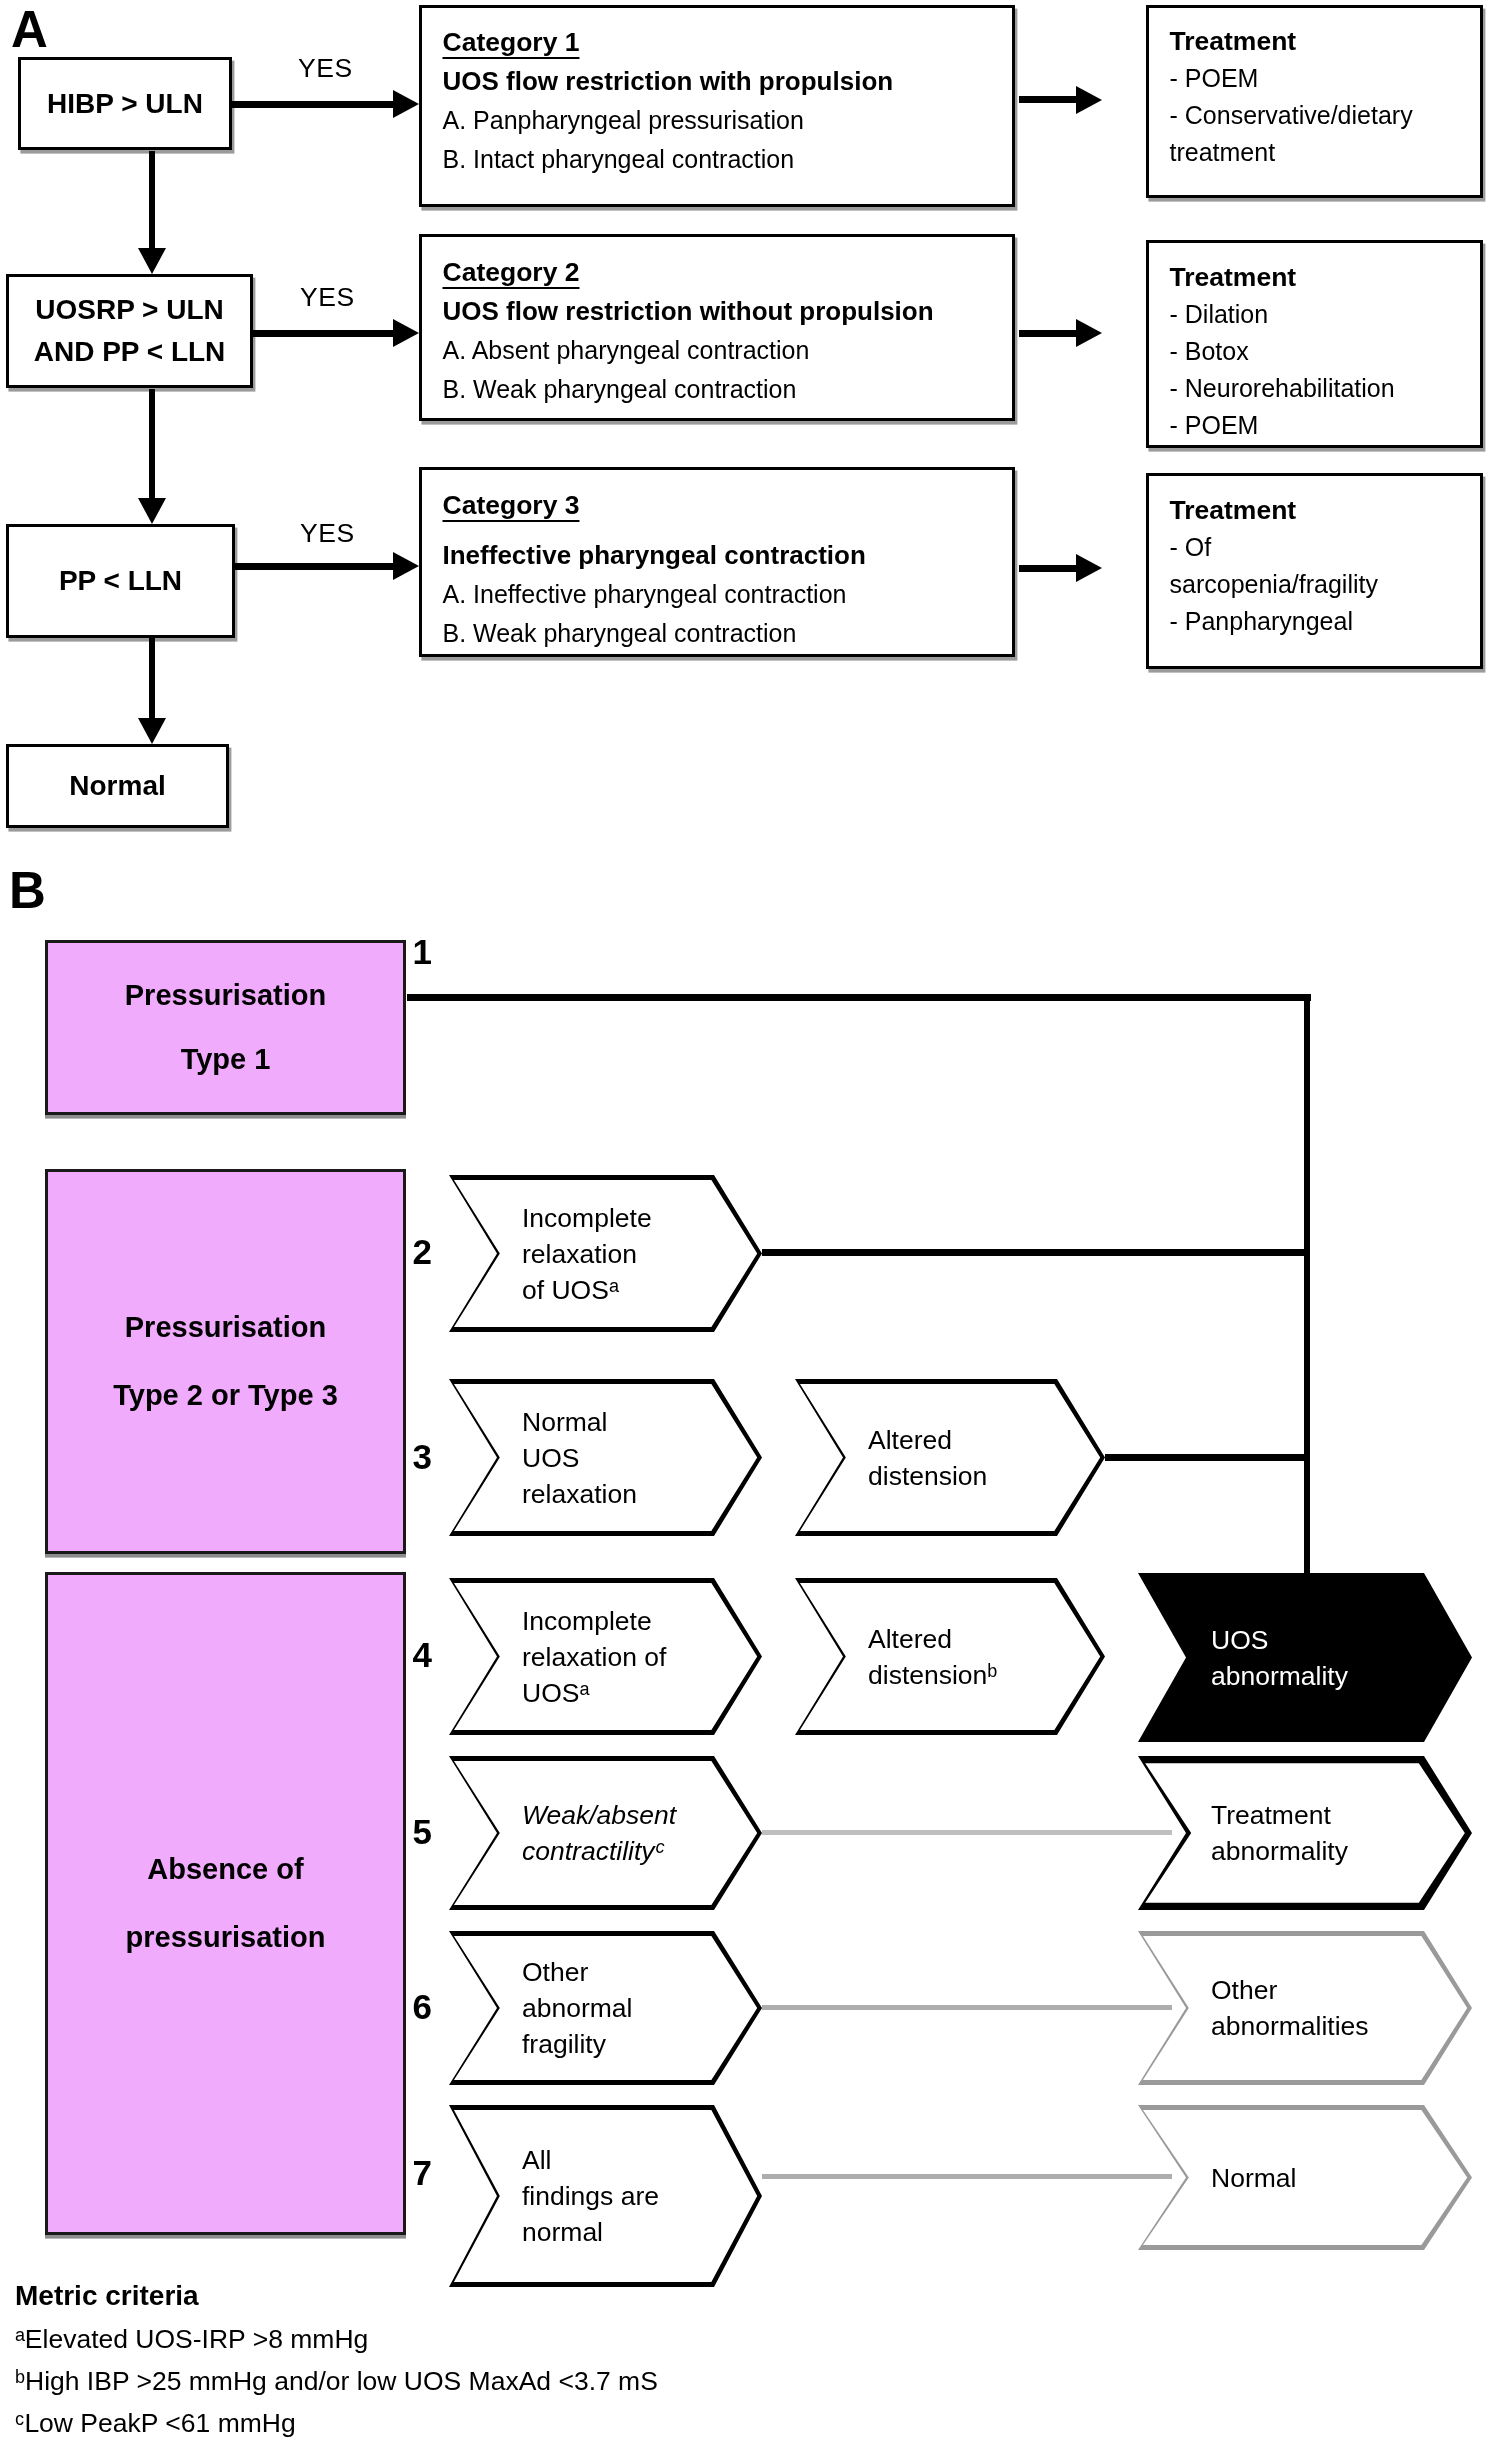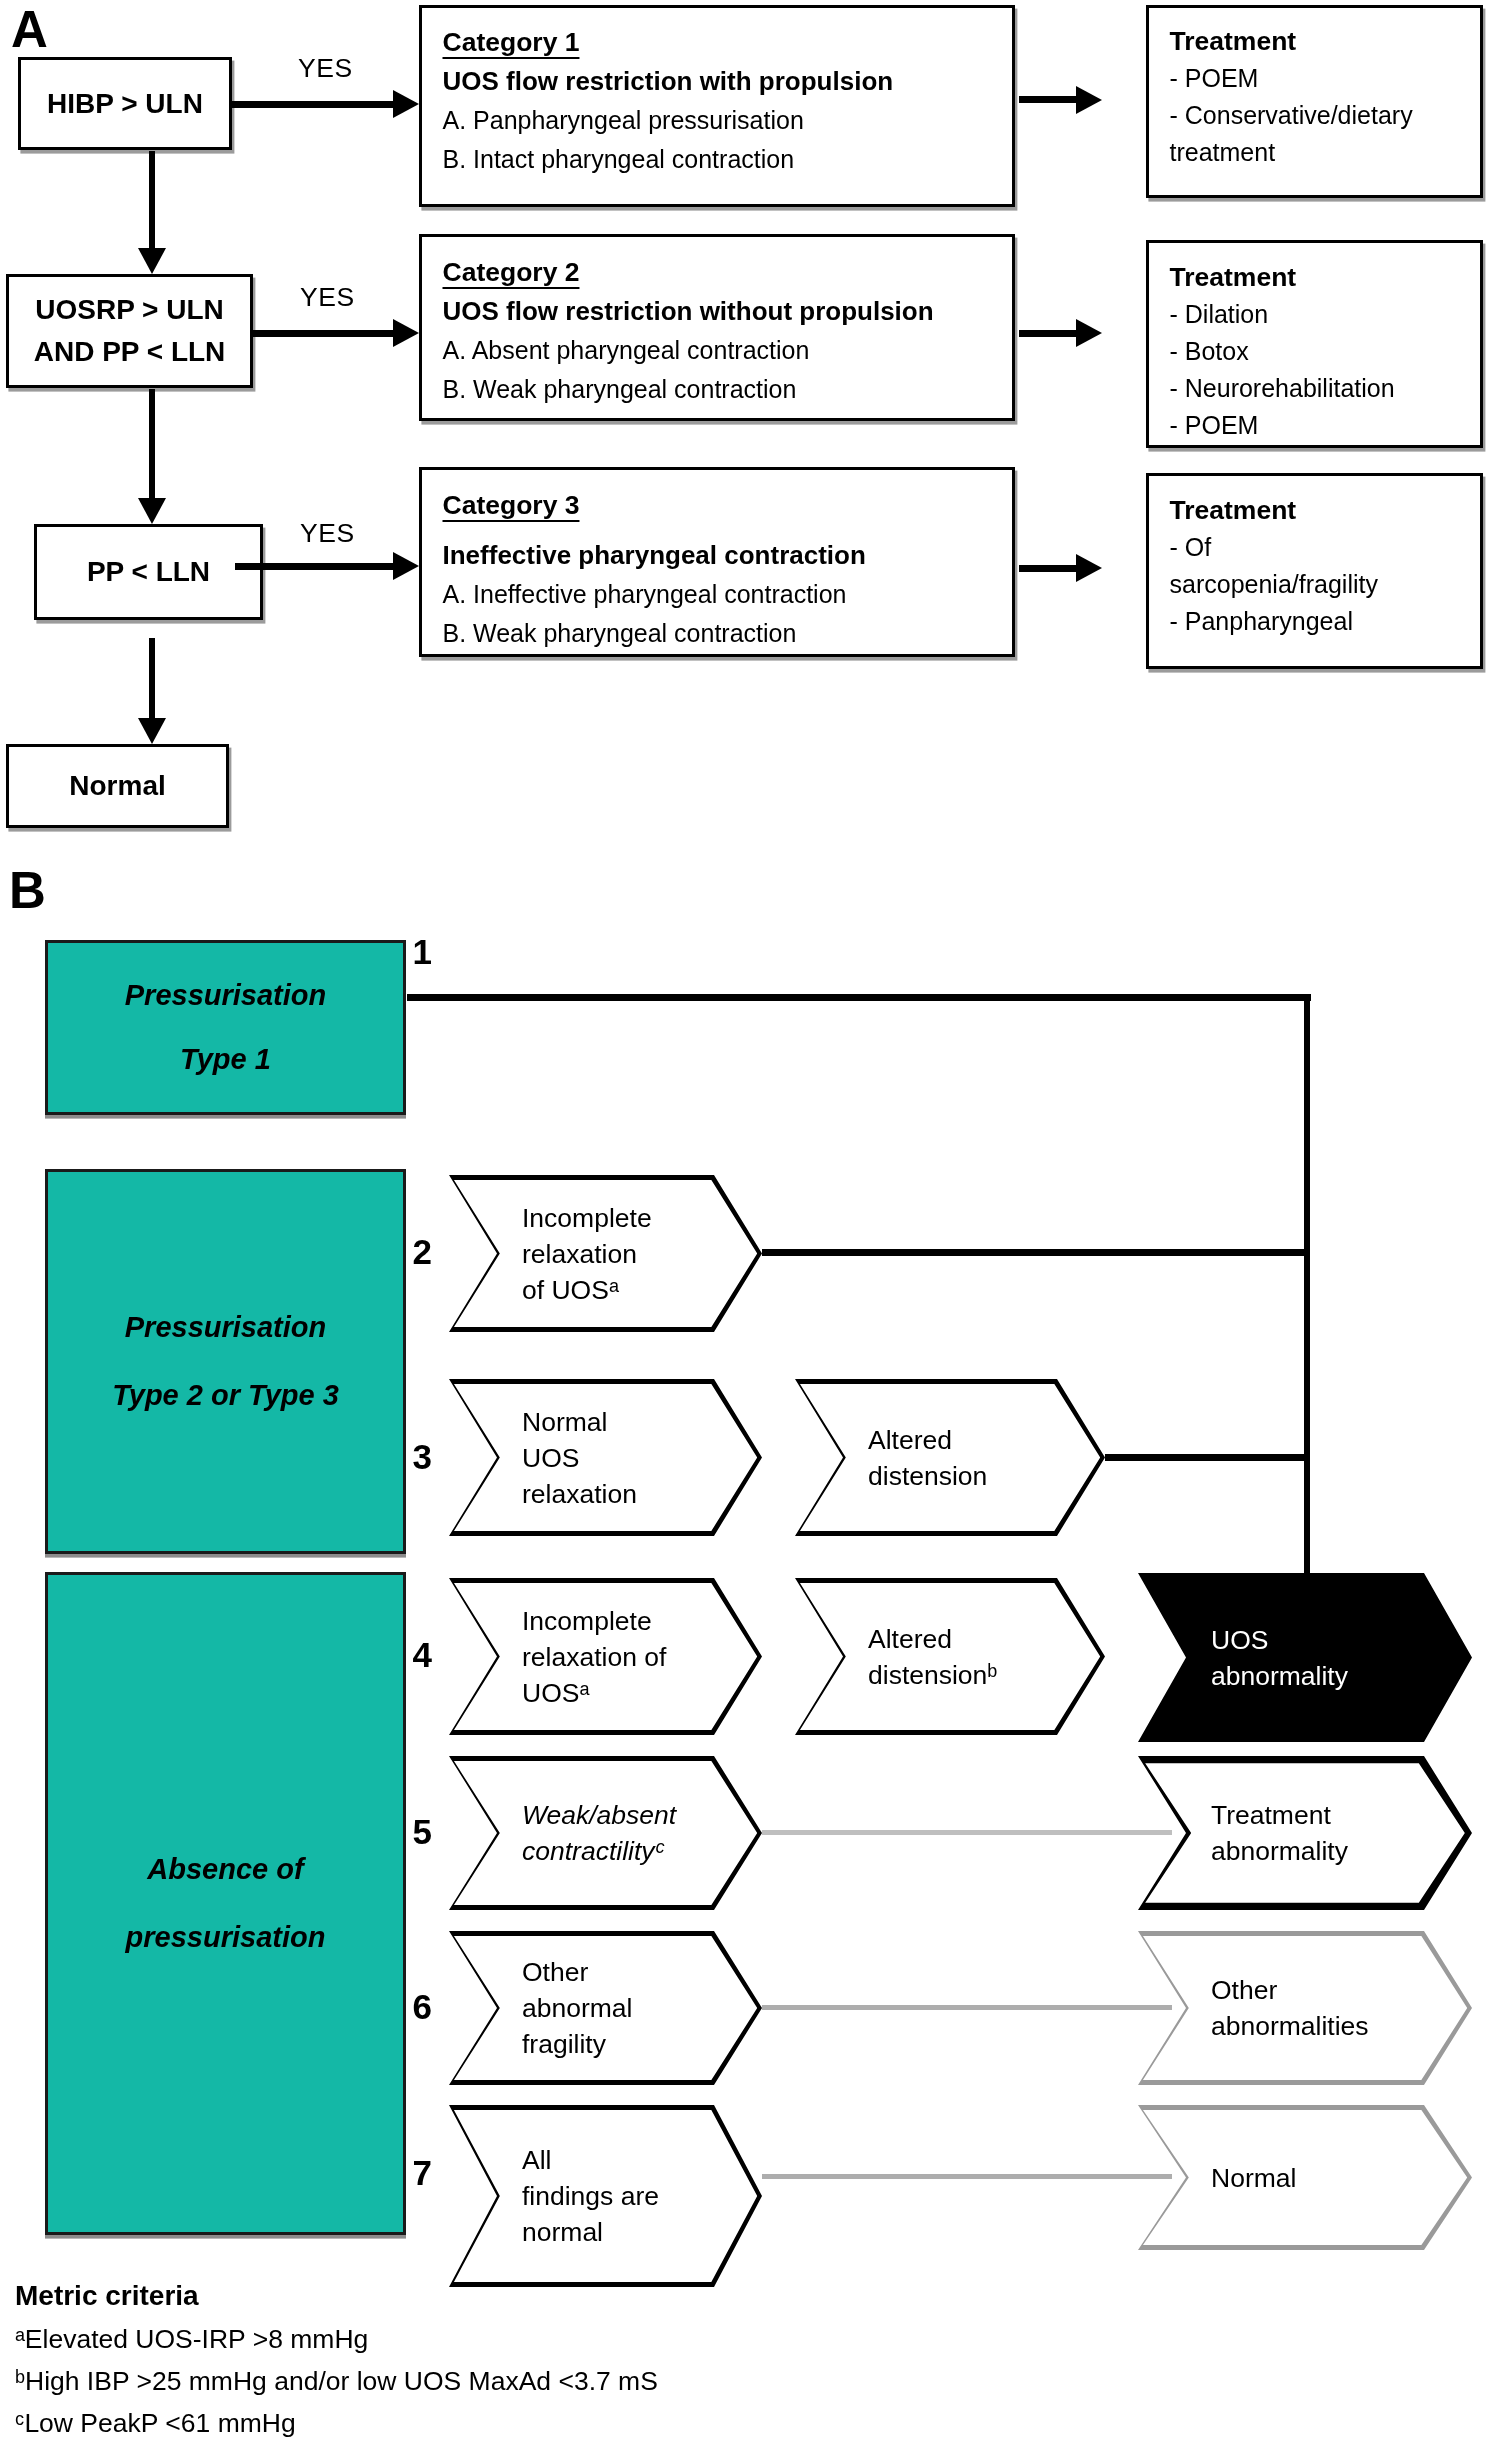--- a/index.html
+++ b/index.html
@@ -1,21 +1,21 @@
 <!DOCTYPE html>
 <html style="font-size:9.6px"><head>
 <meta charset="utf-8">
 <style>
   html,body{margin:0;padding:0;background:#fff;}
   #canvas{position:relative;width:1506px;height:2462px;background:#fff;
           font-family:"Liberation Sans","DejaVu Sans",sans-serif;color:#000;overflow:hidden;}
   .abs{position:absolute;}
   .panel-label{font-size:51px;font-weight:700;}
   .box{border:3px solid #000;background:#fff;box-shadow:2.4px 3.6px 0 #9b9b9b;box-sizing:border-box;}
-  .bbox{border:3.6px solid #1a1a1a;background:#14b8a6;box-shadow:0 3.6px 0 #8c8c8c;box-sizing:border-box;font-style:italic;}
+  .bbox{border:3.6px solid #1a1a1a;background:#f0abfc;box-shadow:0 3.6px 0 #8c8c8c;box-sizing:border-box;}
   .vcenter{display:flex;flex-direction:column;align-items:center;justify-content:center;text-align:center;}
   .leftbox-text{font-size:28px;font-weight:700;line-height:42px;}
   .bsrc-text{font-size:29px;font-weight:700;}
   .cat{padding:15.7px 20.5px;box-sizing:border-box;}
   .cat-title{font-size:26.5px;font-weight:700;text-decoration:underline;text-underline-offset:6px;
              text-decoration-thickness:2.4px;line-height:39px;}
   .cat-sub{font-size:26px;font-weight:700;line-height:39px;}
   .cat-item{font-size:25px;font-weight:400;line-height:39px;}
   .treat{padding:15.7px 20.5px;box-sizing:border-box;margin-left:44px;}
   .treat-title{font-size:26.5px;font-weight:700;line-height:37px;}
@@ -48,21 +48,21 @@
 
   <div class="abs panel-label" style="left:11px;top:0px;">A</div>
 
   <div class="abs box vcenter" style="left:18px;top:57px;width:214px;height:93px;">
     <div class="leftbox-text">HIBP &gt; ULN</div>
   </div>
   <div class="abs box vcenter" style="left:6px;top:274px;width:247px;height:114px;">
     <div class="leftbox-text">UOSRP &gt; ULN</div>
     <div class="leftbox-text">AND PP &lt; LLN</div>
   </div>
-  <div class="abs box vcenter" style="left:6px;top:524px;width:229px;height:96px;margin-left:28px;">
+  <div class="abs box vcenter" style="left:6px;top:524px;width:229px;height:114px;">
     <div class="leftbox-text">PP &lt; LLN</div>
   </div>
   <div class="abs box vcenter" style="left:6px;top:744px;width:223px;height:84px;">
     <div class="leftbox-text">Normal</div>
   </div>
 
   <div class="vbar" style="left:149px;top:151px;height:102px;"></div>
   <div class="head-d" style="left:138px;top:248px;"></div>
   <div class="vbar" style="left:149px;top:389px;height:111px;"></div>
   <div class="head-d" style="left:138px;top:498px;"></div>

